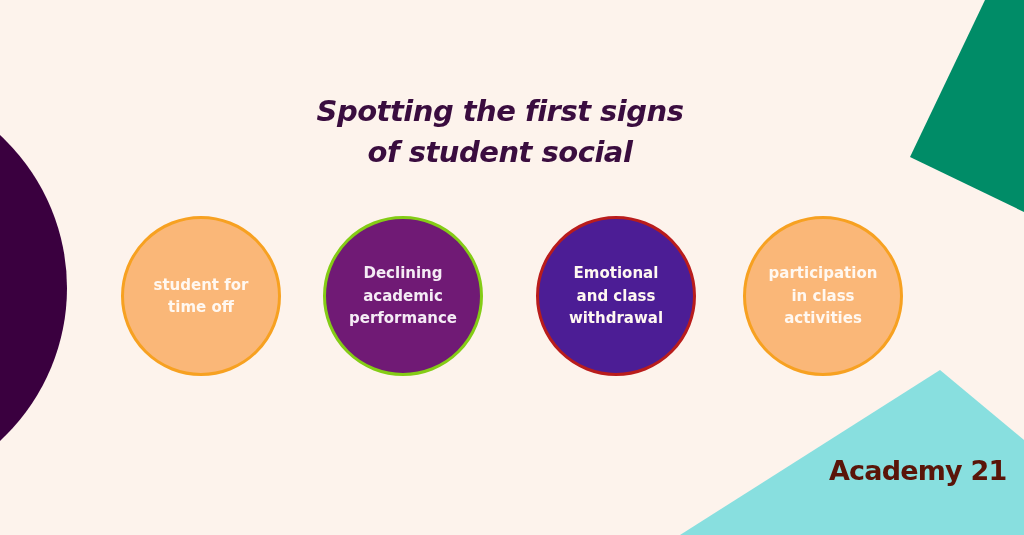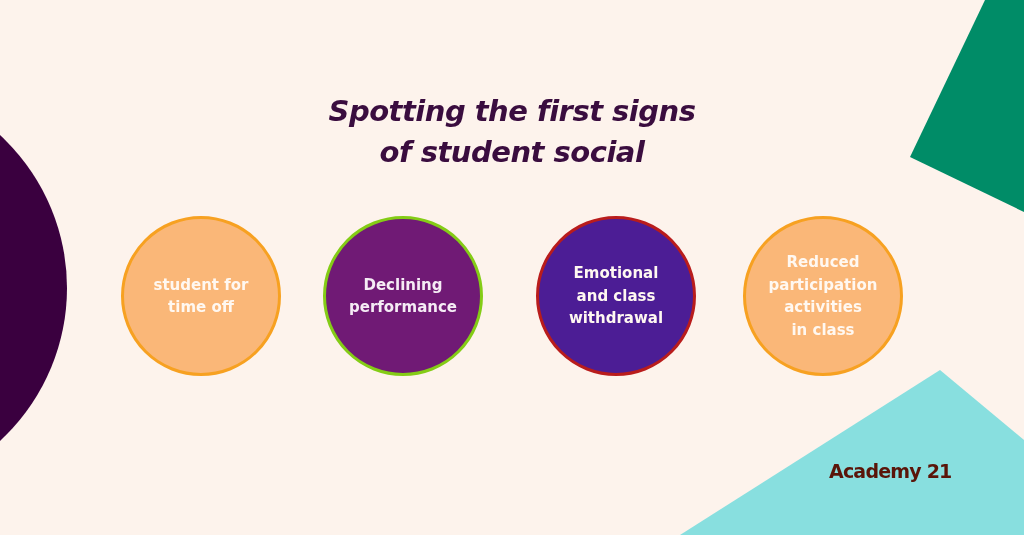--- a/index.html
+++ b/index.html
@@ -14,21 +14,21 @@
       position: relative;
       font-family: "DejaVu Sans", sans-serif;
     }
     .bg-shapes {
       position: absolute;
       left: 0; top: 0;
       width: 1024px; height: 535px;
     }
     .title {
       position: absolute;
-      left: 262px;
+      left: 250px;
       top: 91px;
       width: 500px;
       text-align: center;
       color: #3a0d3f;
       font-family: "DejaVu Sans", sans-serif;
       font-weight: bold;
       font-style: italic;
       font-size: 29px;
       line-height: 41px;
       letter-spacing: -0.5px;
@@ -68,21 +68,21 @@
     }
     .c-orange .label, .c-teal .label { color: #fff8f1; }
     .c-purple .label { color: #f5ecf5; }
     .logo {
       position: absolute;
       left: 829px;
       top: 456px;
       color: #5a1509;
       font-family: "DejaVu Sans", sans-serif;
       font-weight: bold;
-      font-size: 19px;
+      font-size: 27px;
       letter-spacing: -0.8px;
       line-height: 30px;
       white-space: nowrap;
     }
   </style>
 </head>
 <body>
 
 <svg class="bg-shapes" viewBox="0 0 1024 535" xmlns="http://www.w3.org/2000/svg">
   <circle cx="-141" cy="288" r="208" fill="#3a003f"></circle>
@@ -98,34 +98,34 @@
 <div class="circle c-orange" style="left:121px;">
   <div class="label">
     <span>student for</span>
     <span>time off</span>
   </div>
 </div>
 
 <div class="circle c-purple" style="left:323px;">
   <div class="label">
     <span>Declining</span>
+    <span>academic</span>
     <span>performance</span>
   </div>
 </div>
 
 <div class="circle c-teal" style="left:536px;">
   <div class="label">
     <span>Emotional</span>
     <span>and class</span>
     <span>withdrawal</span>
   </div>
 </div>
 
 <div class="circle c-orange" style="left:743px;">
   <div class="label">
-    <span>Reduced</span>
     <span>participation</span>
+    <span>in class</span>
     <span>activities</span>
-    <span>in class</span>
   </div>
 </div>
 
 <div class="logo">Academy 21</div>
 
 </body></html>

